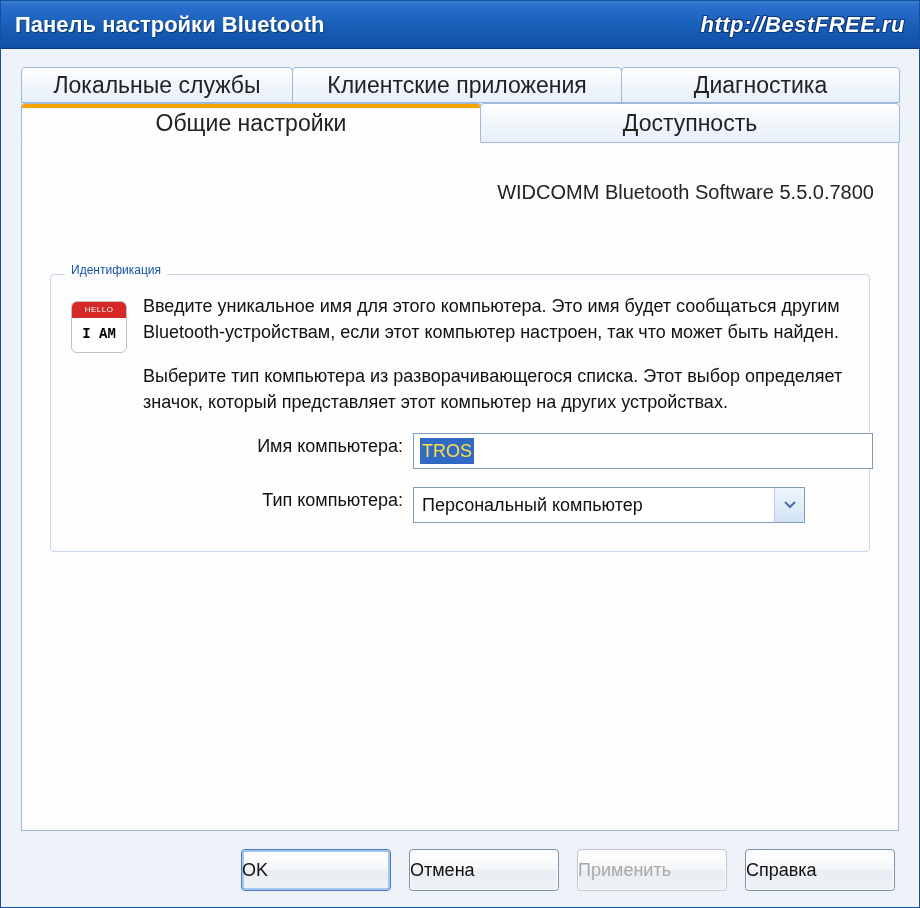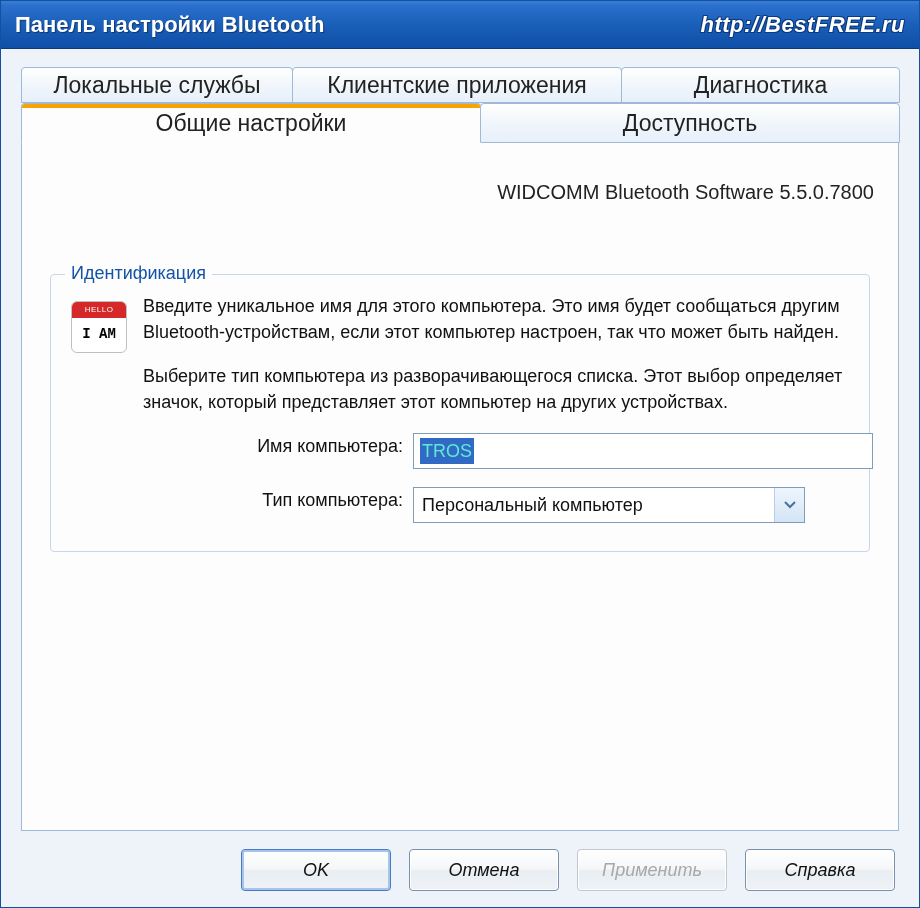--- a/index.html
+++ b/index.html
@@ -119,21 +119,21 @@
     position: relative;
     margin: 0 4px;
   }
   .groupbox .legend {
     position: absolute;
     top: -12px;
     left: 14px;
     background: #fdfdfd;
     padding: 0 6px;
     color: #1354a6;
-    font-size: 18px;
+    font-size: 12px;
   }
   .gbody {
     display: flex;
     gap: 16px;
   }
   .iam-icon {
     width: 56px;
     height: 52px;
     flex-shrink: 0;
     background: #fff;
@@ -190,21 +190,21 @@
     height: 36px;
     border: 1px solid #7f9db9;
     background: #fff;
     font-size: 18px;
     padding: 0 6px;
     display: flex;
     align-items: center;
   }
   .textfield .sel {
     background: #316ac5;
-    color: #5eead4;
+    color: #fde047;
     padding: 0 2px;
   }
   .combofield {
     width: 392px;
     height: 36px;
     border: 1px solid #7f9db9;
     background: #fff;
     display: flex;
     align-items: stretch;
   }
@@ -234,24 +234,23 @@
   .btn {
     min-width: 150px;
     height: 42px;
     border: 1px solid #7a91ab;
     border-radius: 4px;
     background: linear-gradient(to bottom, #ffffff 0%, #f4f6f8 48%, #e9eef3 52%, #eef2f6 100%);
     font-size: 18px;
     color: #111;
     display: flex;
     align-items: center;
-    justify-content: center;
+    justify-content: flex-start;
     cursor: default;
     box-shadow: inset 0 0 0 1px #fff;
-    font-style: italic;
   }
   .btn.default {
     border: 1px solid #4a79bf;
     box-shadow: inset 0 0 0 2px #a4c6ee;
   }
   .btn.disabled {
     color: #a8a8a8;
     border-color: #bfc8d0;
   }
 </style>

